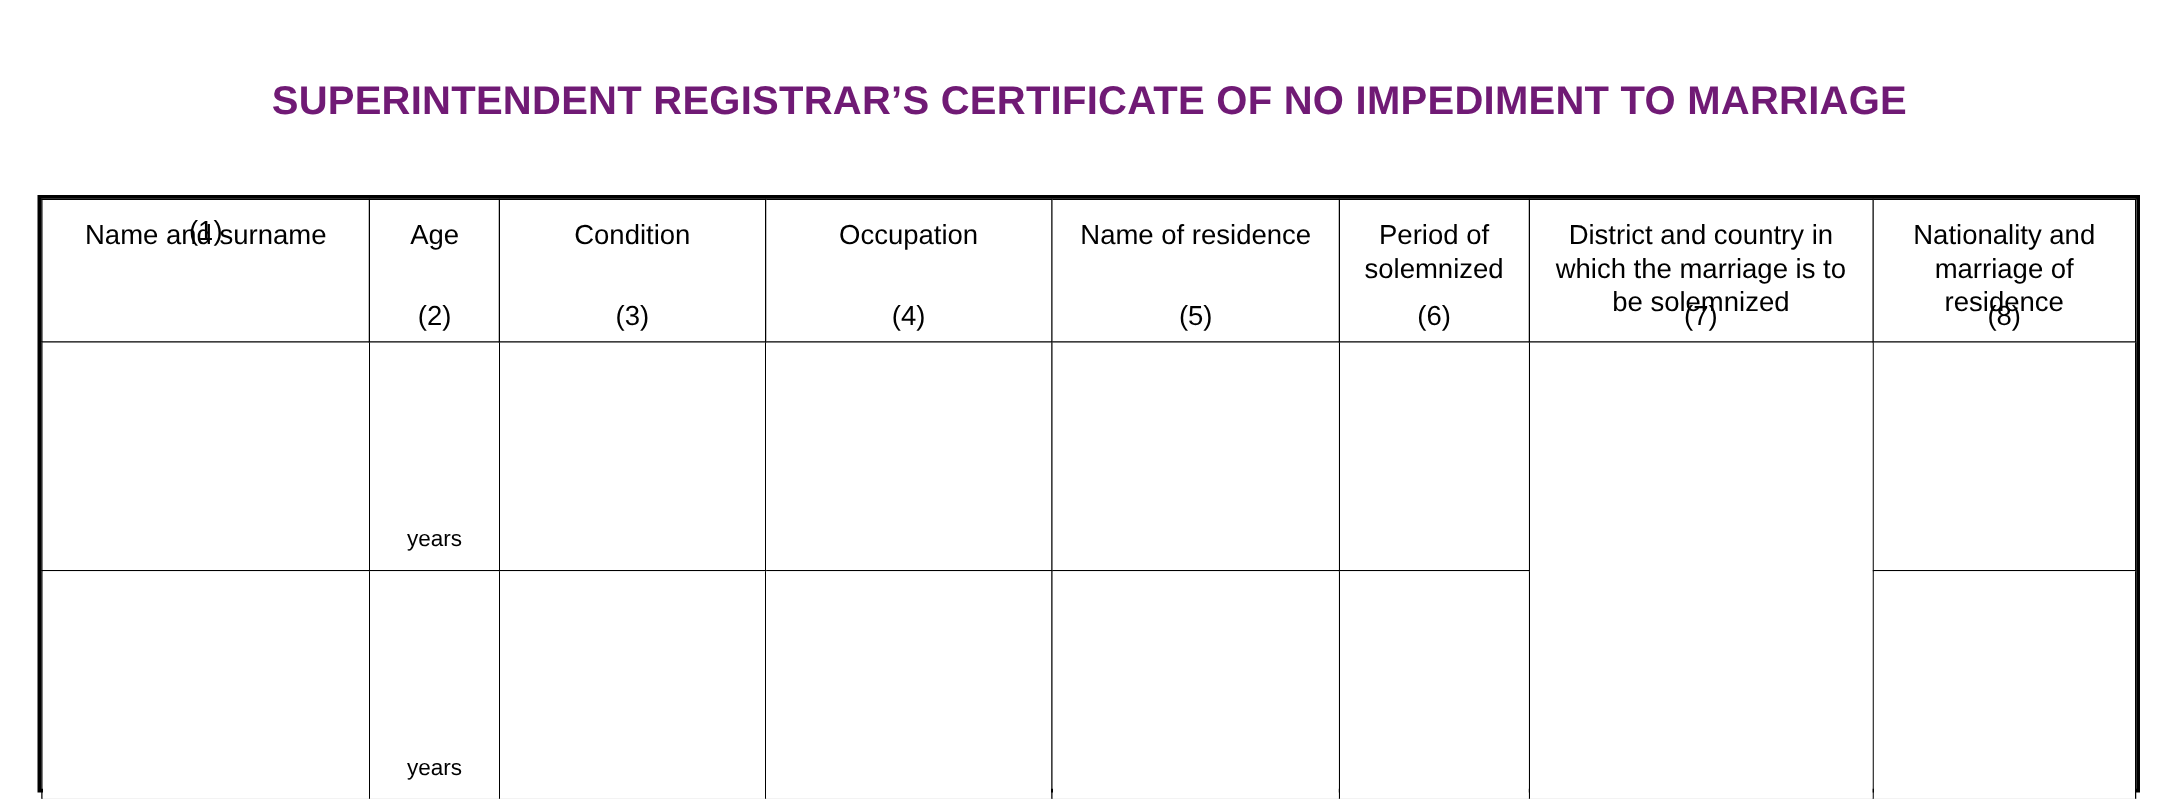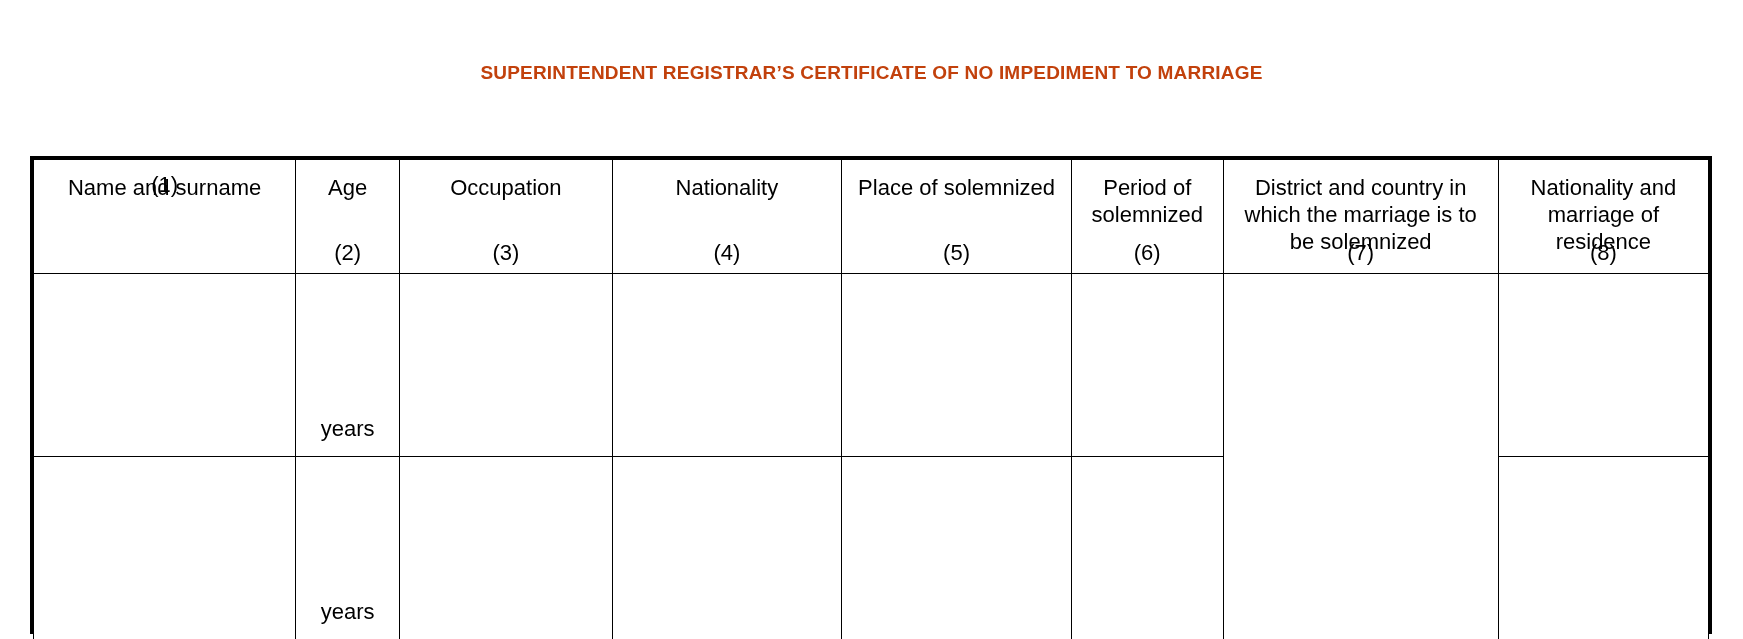--- a/index.html
+++ b/index.html
@@ -23,24 +23,24 @@
     width: 1743px;
     height: 639px;
   }
 
   .doc-title {
     position: absolute;
     left: 0;
     top: 62px;
     width: 1743px;
     text-align: center;
-    font-size: 19px;
+    font-size: 32px;
     font-weight: bold;
     letter-spacing: 0.2px;
-    color: #c2410c;
+    color: #701a75;
   }
 
   .table-wrap {
     position: absolute;
     left: 30px;
     top: 142px;
     width: 1682px;
     height: 478px;
     border: 3px solid #000000;
     box-sizing: border-box;
@@ -105,21 +105,21 @@
   .data-cell {
     height: 182px;
     position: relative;
   }
   .years {
     position: absolute;
     left: 0;
     bottom: 14px;
     width: 100%;
     text-align: center;
-    font-size: 22px;
+    font-size: 18px;
   }
 
   
   col.c1 { width: 242px; }
   col.c2 { width: 96px; }
   col.c3 { width: 196px; }
   col.c4 { width: 212px; }
   col.c5 { width: 212px; }
   col.c6 { width: 140px; }
   col.c7 { width: 254px; }
@@ -153,33 +153,33 @@
             </div>
           </td>
           <td class="hdr">
             <div class="hdr-inner">
               <span class="lbl">Age</span>
               <span class="num">(2)</span>
             </div>
           </td>
           <td class="hdr">
             <div class="hdr-inner">
+              <span class="lbl">Condition</span>
+              <span class="num">(3)</span>
+            </div>
+          </td>
+          <td class="hdr">
+            <div class="hdr-inner">
               <span class="lbl">Occupation</span>
-              <span class="num">(3)</span>
-            </div>
-          </td>
-          <td class="hdr">
-            <div class="hdr-inner">
-              <span class="lbl">Nationality</span>
               <span class="num">(4)</span>
             </div>
           </td>
           <td class="hdr">
             <div class="hdr-inner">
-              <span class="lbl">Place of solemnized</span>
+              <span class="lbl">Name of residence</span>
               <span class="num">(5)</span>
             </div>
           </td>
           <td class="hdr">
             <div class="hdr-inner">
               <span class="lbl">Period of solemnized</span>
               <span class="num">(6)</span>
             </div>
           </td>
           <td class="hdr">

